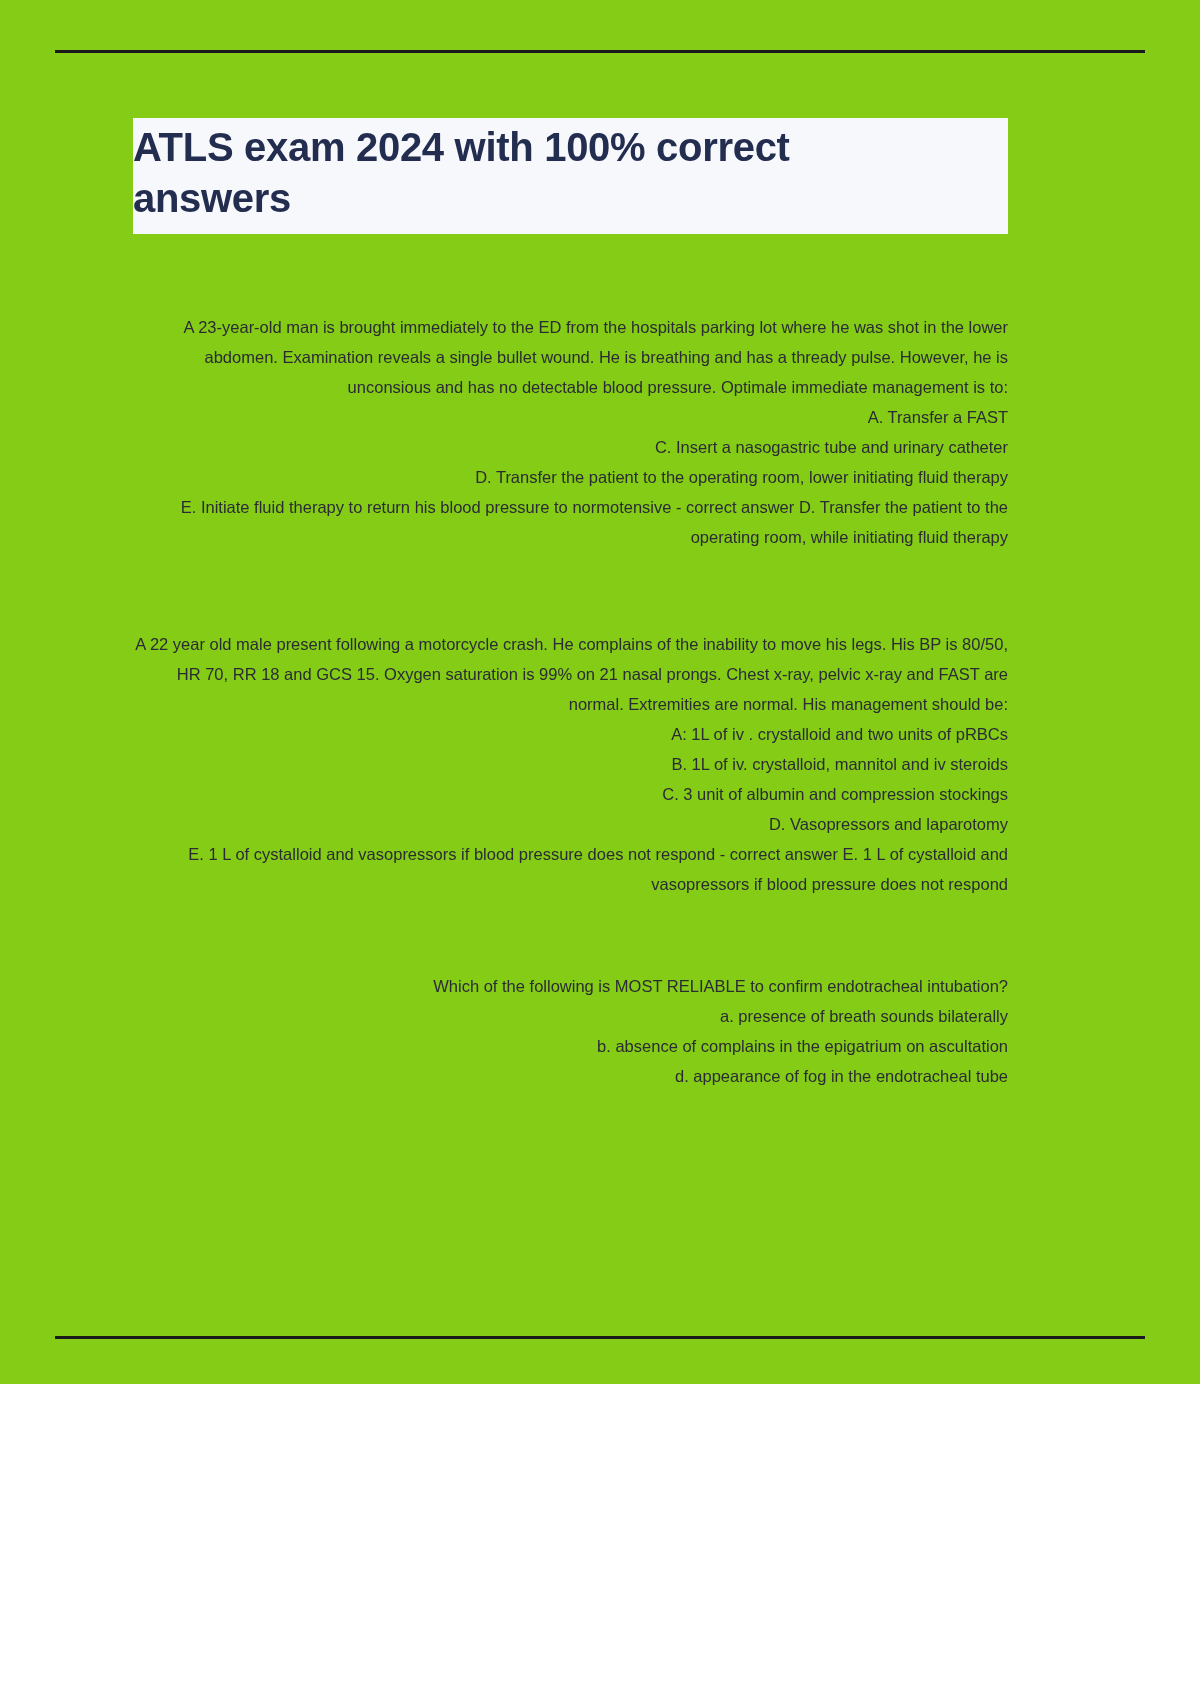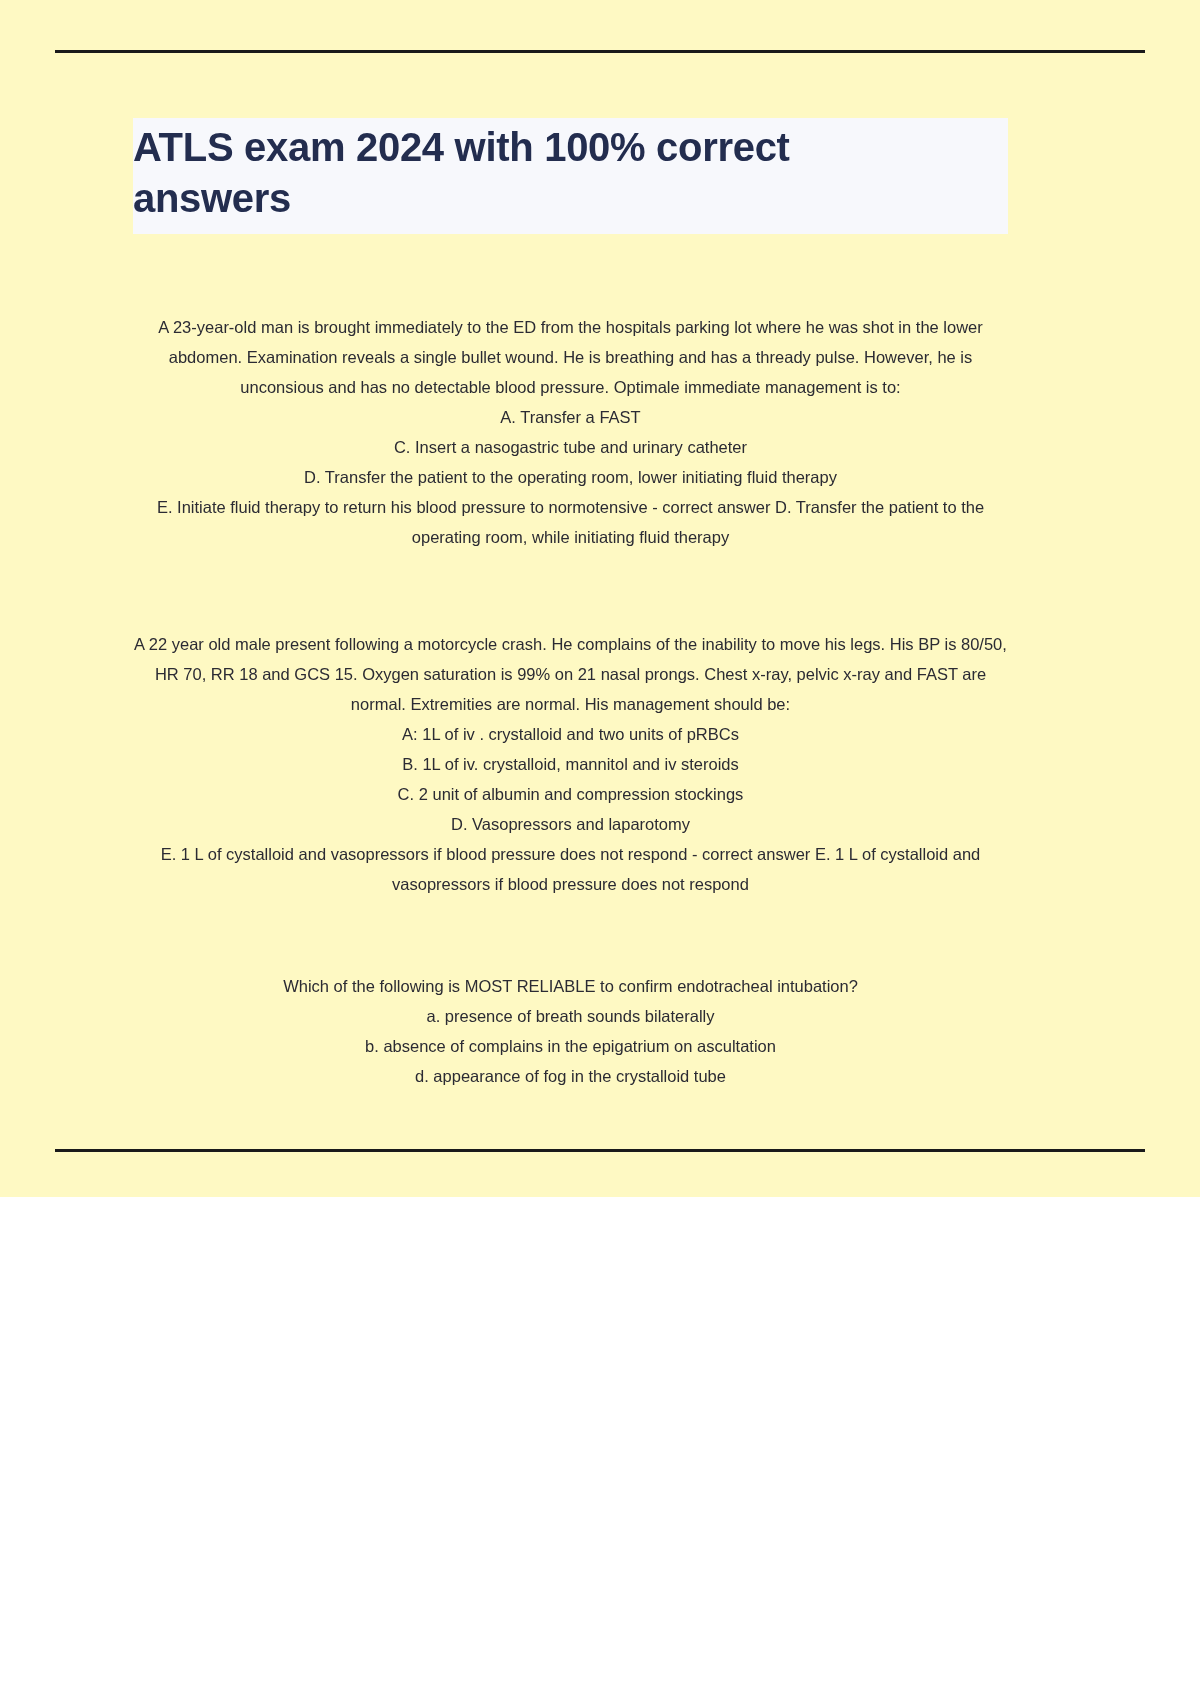--- a/index.html
+++ b/index.html
@@ -10,22 +10,22 @@
   body {
     width: 1200px;
     height: 1700px;
     font-family: "Liberation Sans", sans-serif;
     -webkit-font-smoothing: antialiased;
   }
 
   .page {
     position: relative;
     width: 1200px;
-    height: 1197px;
-    background: #fef9c3;
+    height: 1384px;
+    background: #84cc16;
     box-sizing: border-box;
   }
 
   .rule {
     position: absolute;
     left: 55px;
     right: 55px;
     height: 3px;
     background: #1a1a1a;
   }
@@ -62,21 +62,21 @@
     margin-top: 78px;
   }
 
   p.para {
     font-family: "Liberation Sans", sans-serif;
     font-size: 16.5px;
     line-height: 1.82;
     color: #2b2b33;
     margin: 0;
     padding: 0;
-    text-align: center;
+    text-align: right;
   }
 
   .q-stem {
     margin-bottom: 0;
   }
 
   .opt {
     margin-top: 25px;
   }
 
@@ -116,30 +116,30 @@
         <p class="para opt opt-first">A. Transfer a FAST</p>
         <p class="para opt">C. Insert a nasogastric tube and urinary catheter</p>
         <p class="para opt">D. Transfer the patient to the operating room, lower initiating fluid therapy</p>
         <p class="para opt">E. Initiate fluid therapy to return his blood pressure to normotensive -  correct answer  D. Transfer the patient to the operating room, while initiating fluid therapy</p>
       </div>
 
       <div class="q-gap">
         <p class="para q-stem">A 22 year old male present following a motorcycle crash. He complains of the inability to move his legs. His BP is 80/50, HR 70, RR 18 and GCS 15. Oxygen saturation is 99% on 21 nasal prongs. Chest x-ray, pelvic x-ray and FAST are normal. Extremities are normal. His management should be:</p>
         <p class="para stem-opt-gap">A: 1L of iv . crystalloid and two units of pRBCs</p>
         <p class="para opt">B. 1L of iv. crystalloid, mannitol and iv steroids</p>
-        <p class="para opt">C. 2 unit of albumin and compression stockings</p>
+        <p class="para opt">C. 3 unit of albumin and compression stockings</p>
         <p class="para opt">D. Vasopressors and laparotomy</p>
         <p class="para opt">E. 1 L of cystalloid and vasopressors if blood pressure does not respond -  correct answer  E. 1 L of cystalloid and vasopressors if blood pressure does not respond</p>
       </div>
 
       <div class="q-gap-2">
         <p class="para q-stem">Which of the following is MOST RELIABLE to confirm endotracheal intubation?</p>
         <p class="para stem-opt-gap">a. presence of breath sounds bilaterally</p>
         <p class="para opt">b. absence of complains in the epigatrium on ascultation</p>
-        <p class="para opt">d. appearance of fog in the crystalloid tube</p>
+        <p class="para opt">d. appearance of fog in the endotracheal tube</p>
       </div>
 
     </div>
   </div>
 
   <div class="rule rule-bottom"></div>
 
 </div>
 
 </body></html>

